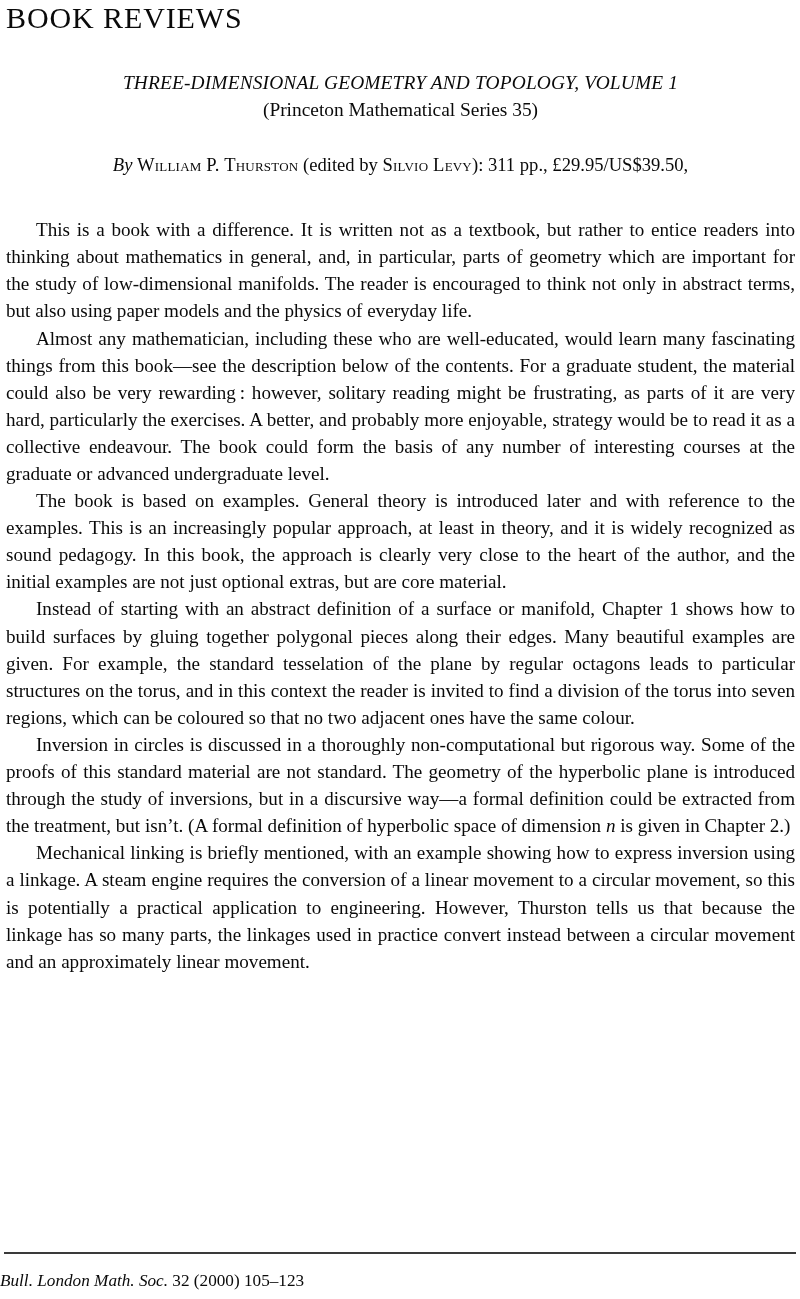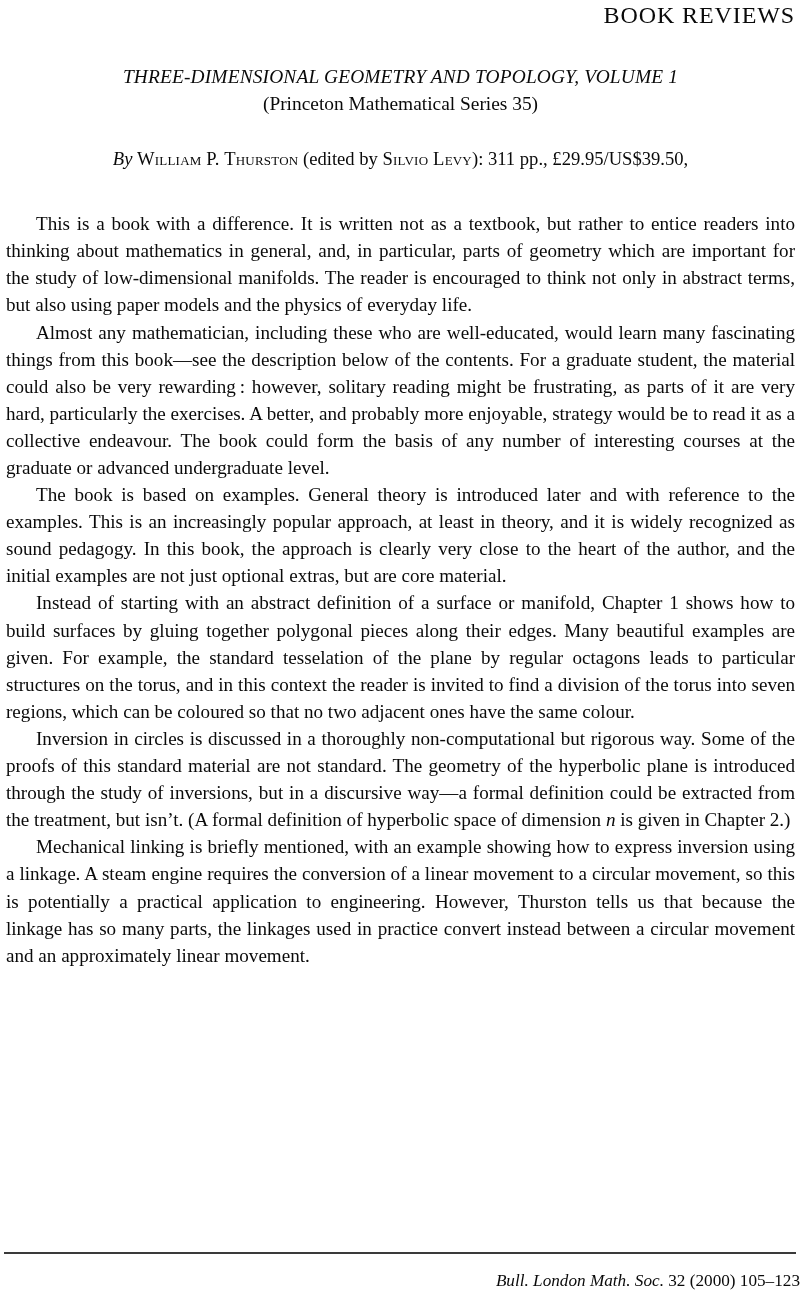--- a/index.html
+++ b/index.html
@@ -28,22 +28,22 @@
 
   .content {
     position: absolute;
     left: 6px;
     top: 0;
     width: 789px;
   }
 
   
   .running-head {
-    text-align: right;
-    font-size: 24px;
+    text-align: left;
+    font-size: 30px;
     letter-spacing: 0.9px;
     line-height: 1;
     padding-top: 3px;
     font-weight: normal;
     margin: 0;
   }
 
   
   .review-head {
     margin-top: 39px;
@@ -101,21 +101,21 @@
     top: 1252px;
     width: 792px;
     height: 0;
     border-top: 2px solid #3a3a3a;
   }
   .footer-citation {
     position: absolute;
     left: 0;
     top: 1271px;
     width: 800px;
-    text-align: right;
+    text-align: left;
     font-size: 17.2px;
     line-height: 1.2;
   }
   .footer-citation .jn { font-style: italic; }
 </style>
 </head>
 <body>
 
 <div class="page">
 

